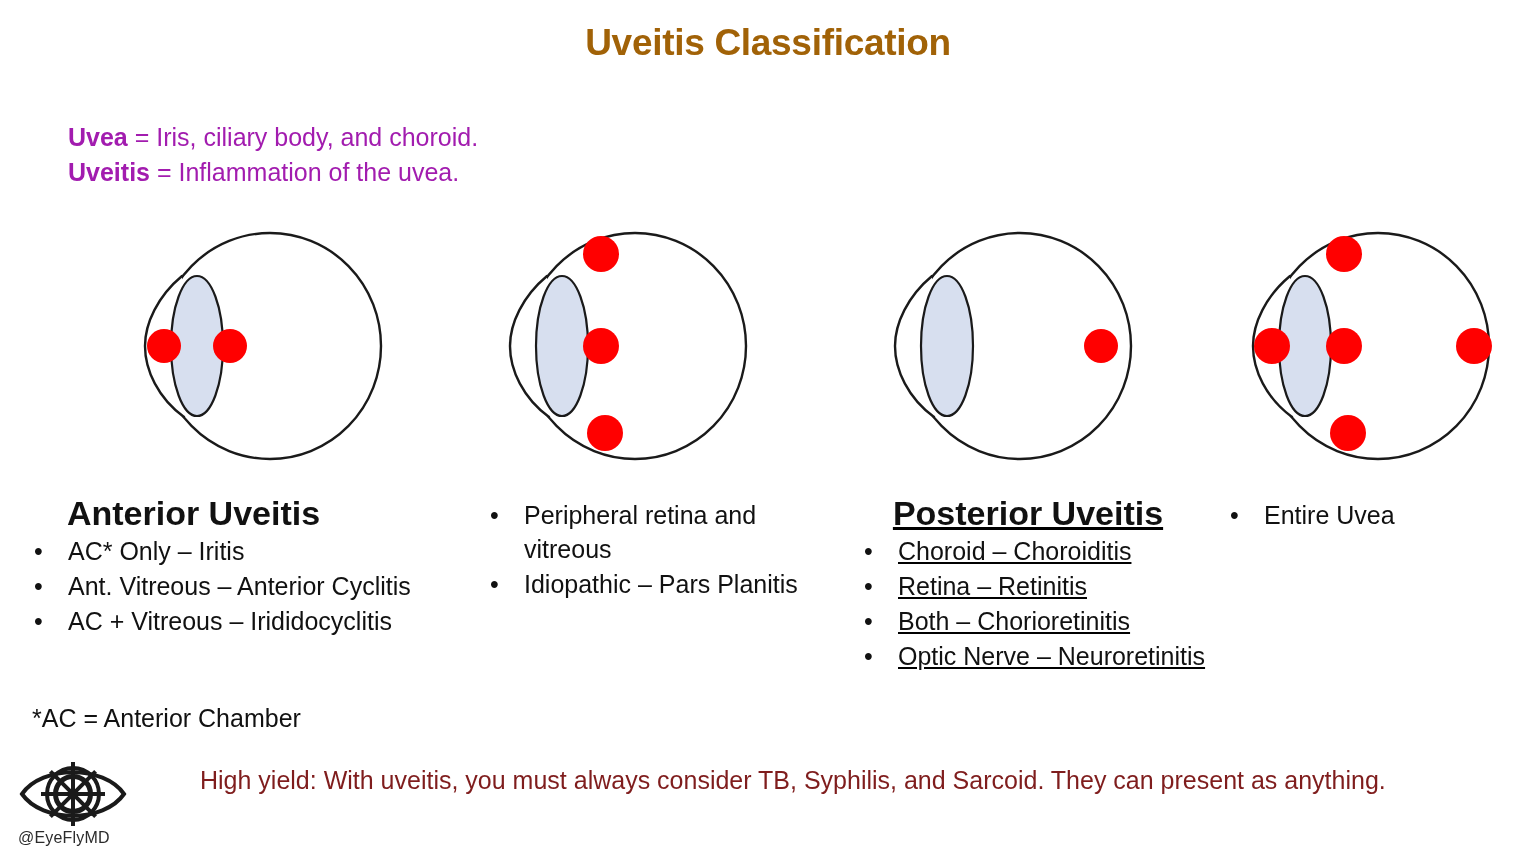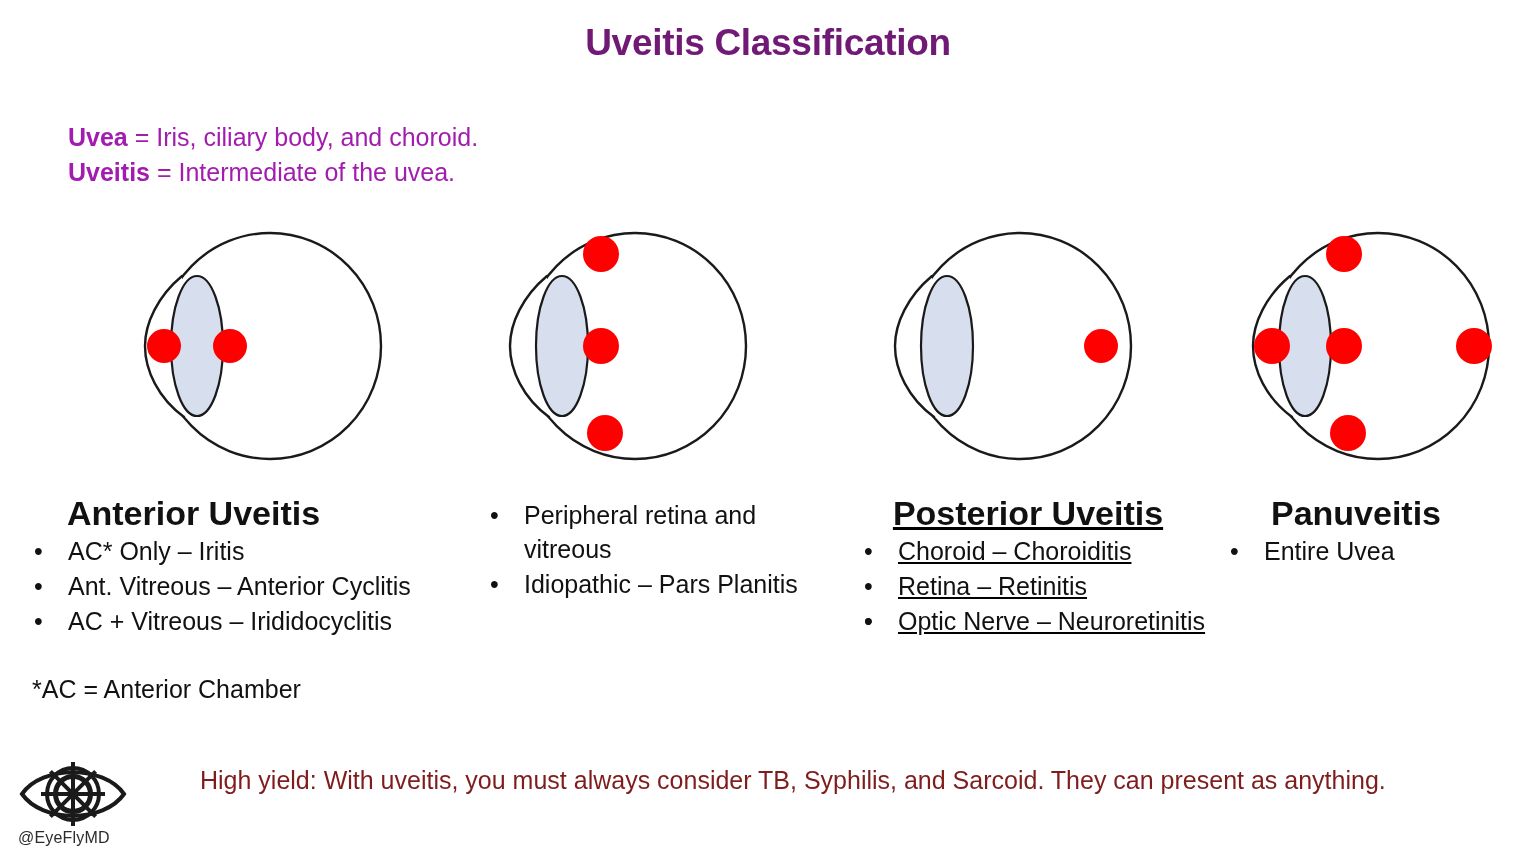--- a/index.html
+++ b/index.html
@@ -19,21 +19,21 @@
   
   .slide-title {
     position: absolute;
     top: 22px;
     left: 0;
     width: 1536px;
     text-align: center;
     font-size: 37px;
     font-weight: bold;
     letter-spacing: -0.3px;
-    color: #701a75;
+    color: #a16207;
   }
 
   
   .definitions {
     position: absolute;
     top: 120px;
     left: 68px;
     font-size: 25px;
     line-height: 35px;
     color: #a21caf;
@@ -98,21 +98,21 @@
   #column-3 { left: 1218px; width: 300px; }
 
   #column-0 .col-heading { padding-right: 112px; }
   #column-1 .col-heading { padding-right: 38px; }
   #column-2 .col-heading { padding-right: 48px; }
   #column-3 .col-heading { padding-right: 24px; }
 
   
   .footnote {
     position: absolute;
-    top: 675px;
+    top: 704px;
     left: 32px;
     font-size: 25px;
     color: #111111;
     white-space: nowrap;
   }
 
   
   .high-yield {
     position: absolute;
     top: 766px;
@@ -143,21 +143,21 @@
 </head>
 <body>
 
 <div class="slide-title">Uveitis Classification</div>
 
 <div class="definitions">
   <div>
     <span class="term">Uvea</span><span> = Iris, ciliary body, and choroid.</span>
   </div>
   <div>
-    <span class="term">Uveitis</span><span> = Intermediate of the uvea.</span>
+    <span class="term">Uveitis</span><span> = Inflammation of the uvea.</span>
   </div>
 </div>
 
 <div class="eye-row">
   <div class="eye-figure" id="eye-0" style="left:140px;">
       <svg width="270" height="260" viewBox="0 0 270 260">
         <ellipse cx="130" cy="128" rx="111" ry="113" fill="#ffffff" stroke="#1a1a1a" stroke-width="2.4"></ellipse>
         <path d="M 42 58 C 18 78, 5 105, 5 128 C 5 152, 18 180, 44 199" fill="#ffffff" stroke="#1a1a1a" stroke-width="2.4" stroke-linecap="round"></path>
         <ellipse cx="57" cy="128" rx="26" ry="70" fill="#D7DFEF" stroke="#1a1a1a" stroke-width="2.2"></ellipse>
         <circle cx="24" cy="128" r="17" fill="#FF0000"></circle>
@@ -208,26 +208,25 @@
   <ul class="bullet-list" id="list-1">
       <li class="bullet-item"><span class="dot">•</span><span>Peripheral retina and vitreous</span></li>
       <li class="bullet-item"><span class="dot">•</span><span>Idiopathic – Pars Planitis</span></li>
     </ul>
 </div>
 <div class="column" id="column-2">
   <div class="col-heading">Posterior Uveitis</div>
   <ul class="bullet-list" id="list-2">
       <li class="bullet-item"><span class="dot">•</span><span>Choroid – Choroiditis</span></li>
       <li class="bullet-item"><span class="dot">•</span><span>Retina – Retinitis</span></li>
-      <li class="bullet-item"><span class="dot">•</span></li>
+      <li class="bullet-item"><span class="dot">•</span><span>Both – Chorioretinitis</span></li>
       <li class="bullet-item"><span class="dot">•</span><span>Optic Nerve – Neuroretinitis</span></li>
     </ul>
 </div>
 <div class="column" id="column-3">
-  <div class="col-heading">Panuveitis</div>
   <ul class="bullet-list" id="list-3">
       <li class="bullet-item"><span class="dot">•</span><span>Entire Uvea</span></li>
     </ul>
 </div>
 
 <div class="footnote">*AC = Anterior Chamber</div>
 
 <div class="high-yield">High yield: With uveitis, you must always consider TB, Syphilis, and Sarcoid. They can present as anything.</div>
 
 <div class="logo">

